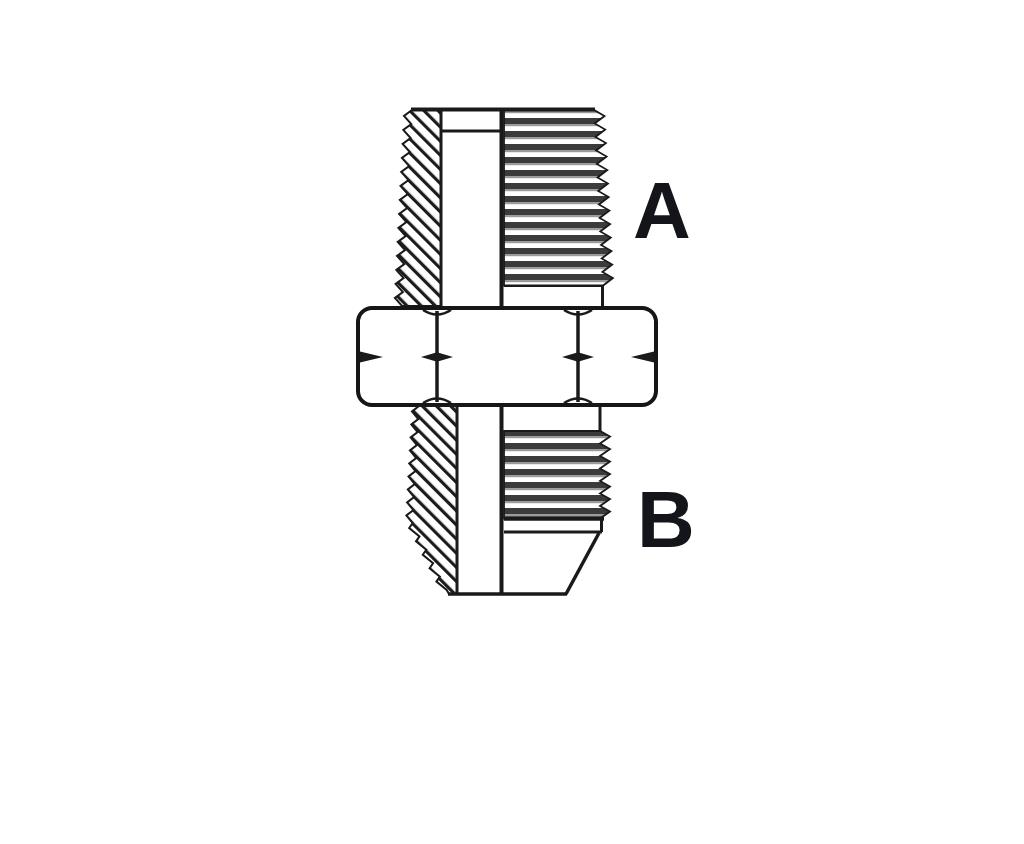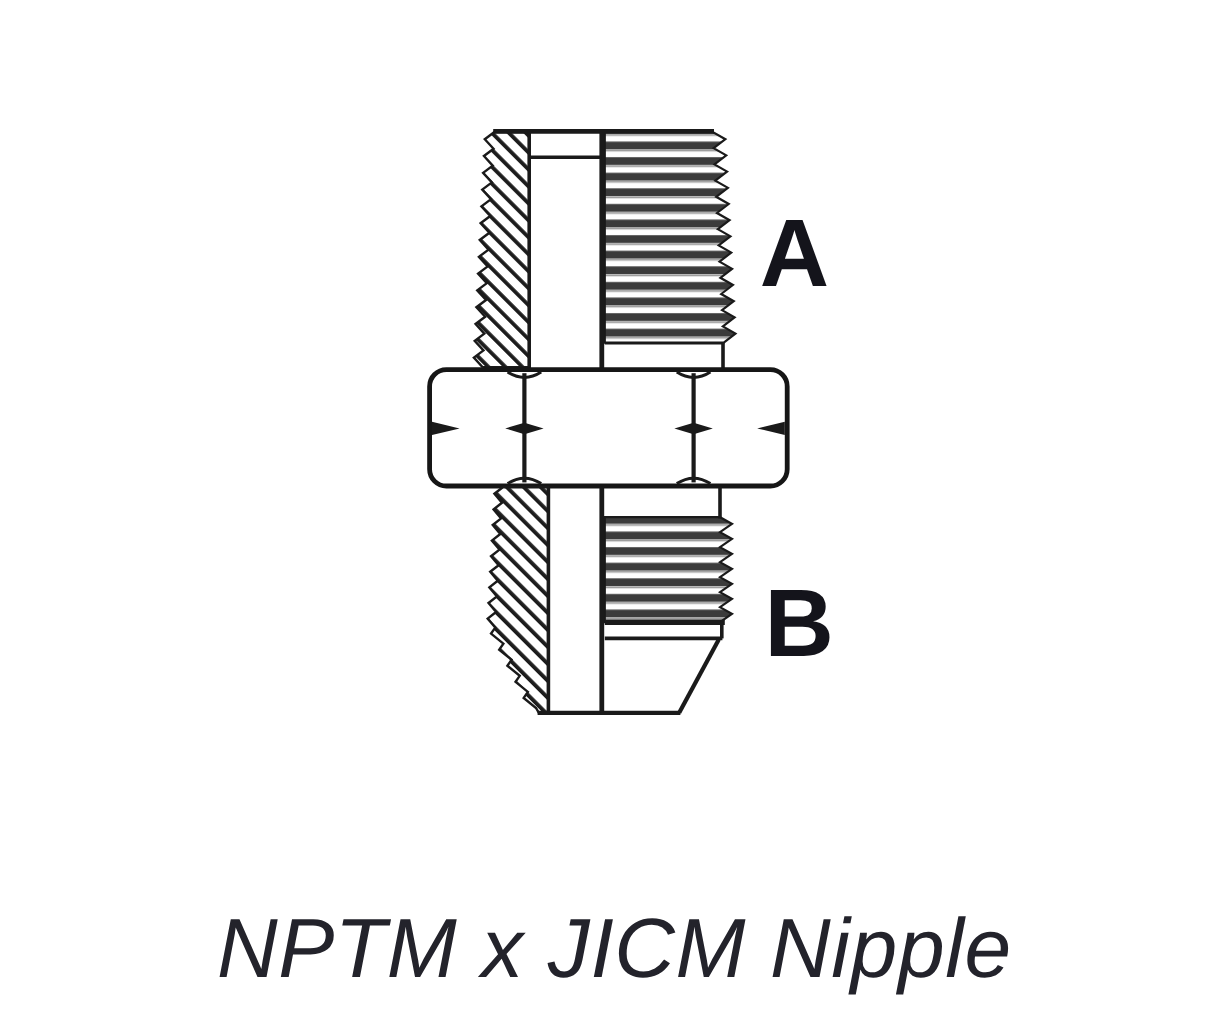--- a/index.html
+++ b/index.html
@@ -118,15 +118,14 @@
       <line x1="601.5" y1="518" x2="601.5" y2="532" stroke="#1a1a1a" stroke-width="3"></line>
       <line x1="504" y1="532" x2="602" y2="532" stroke="#1a1a1a" stroke-width="3"></line>
       <line x1="599" y1="533" x2="566" y2="594" stroke="#1a1a1a" stroke-width="3.5"></line>
       <line x1="448" y1="594" x2="567" y2="594" stroke="#1a1a1a" stroke-width="3.5"></line>
     </g>
 
     <text class="port-label" x="662" y="238" text-anchor="middle" fill="#14141b">A</text>
     <text class="port-label" x="666" y="547" text-anchor="middle" fill="#14141b">B</text>
   </svg>
 
-  <div id="figure-caption">NPTM x JICM Nipple</div>
 
 </div>
 
 </body></html>

